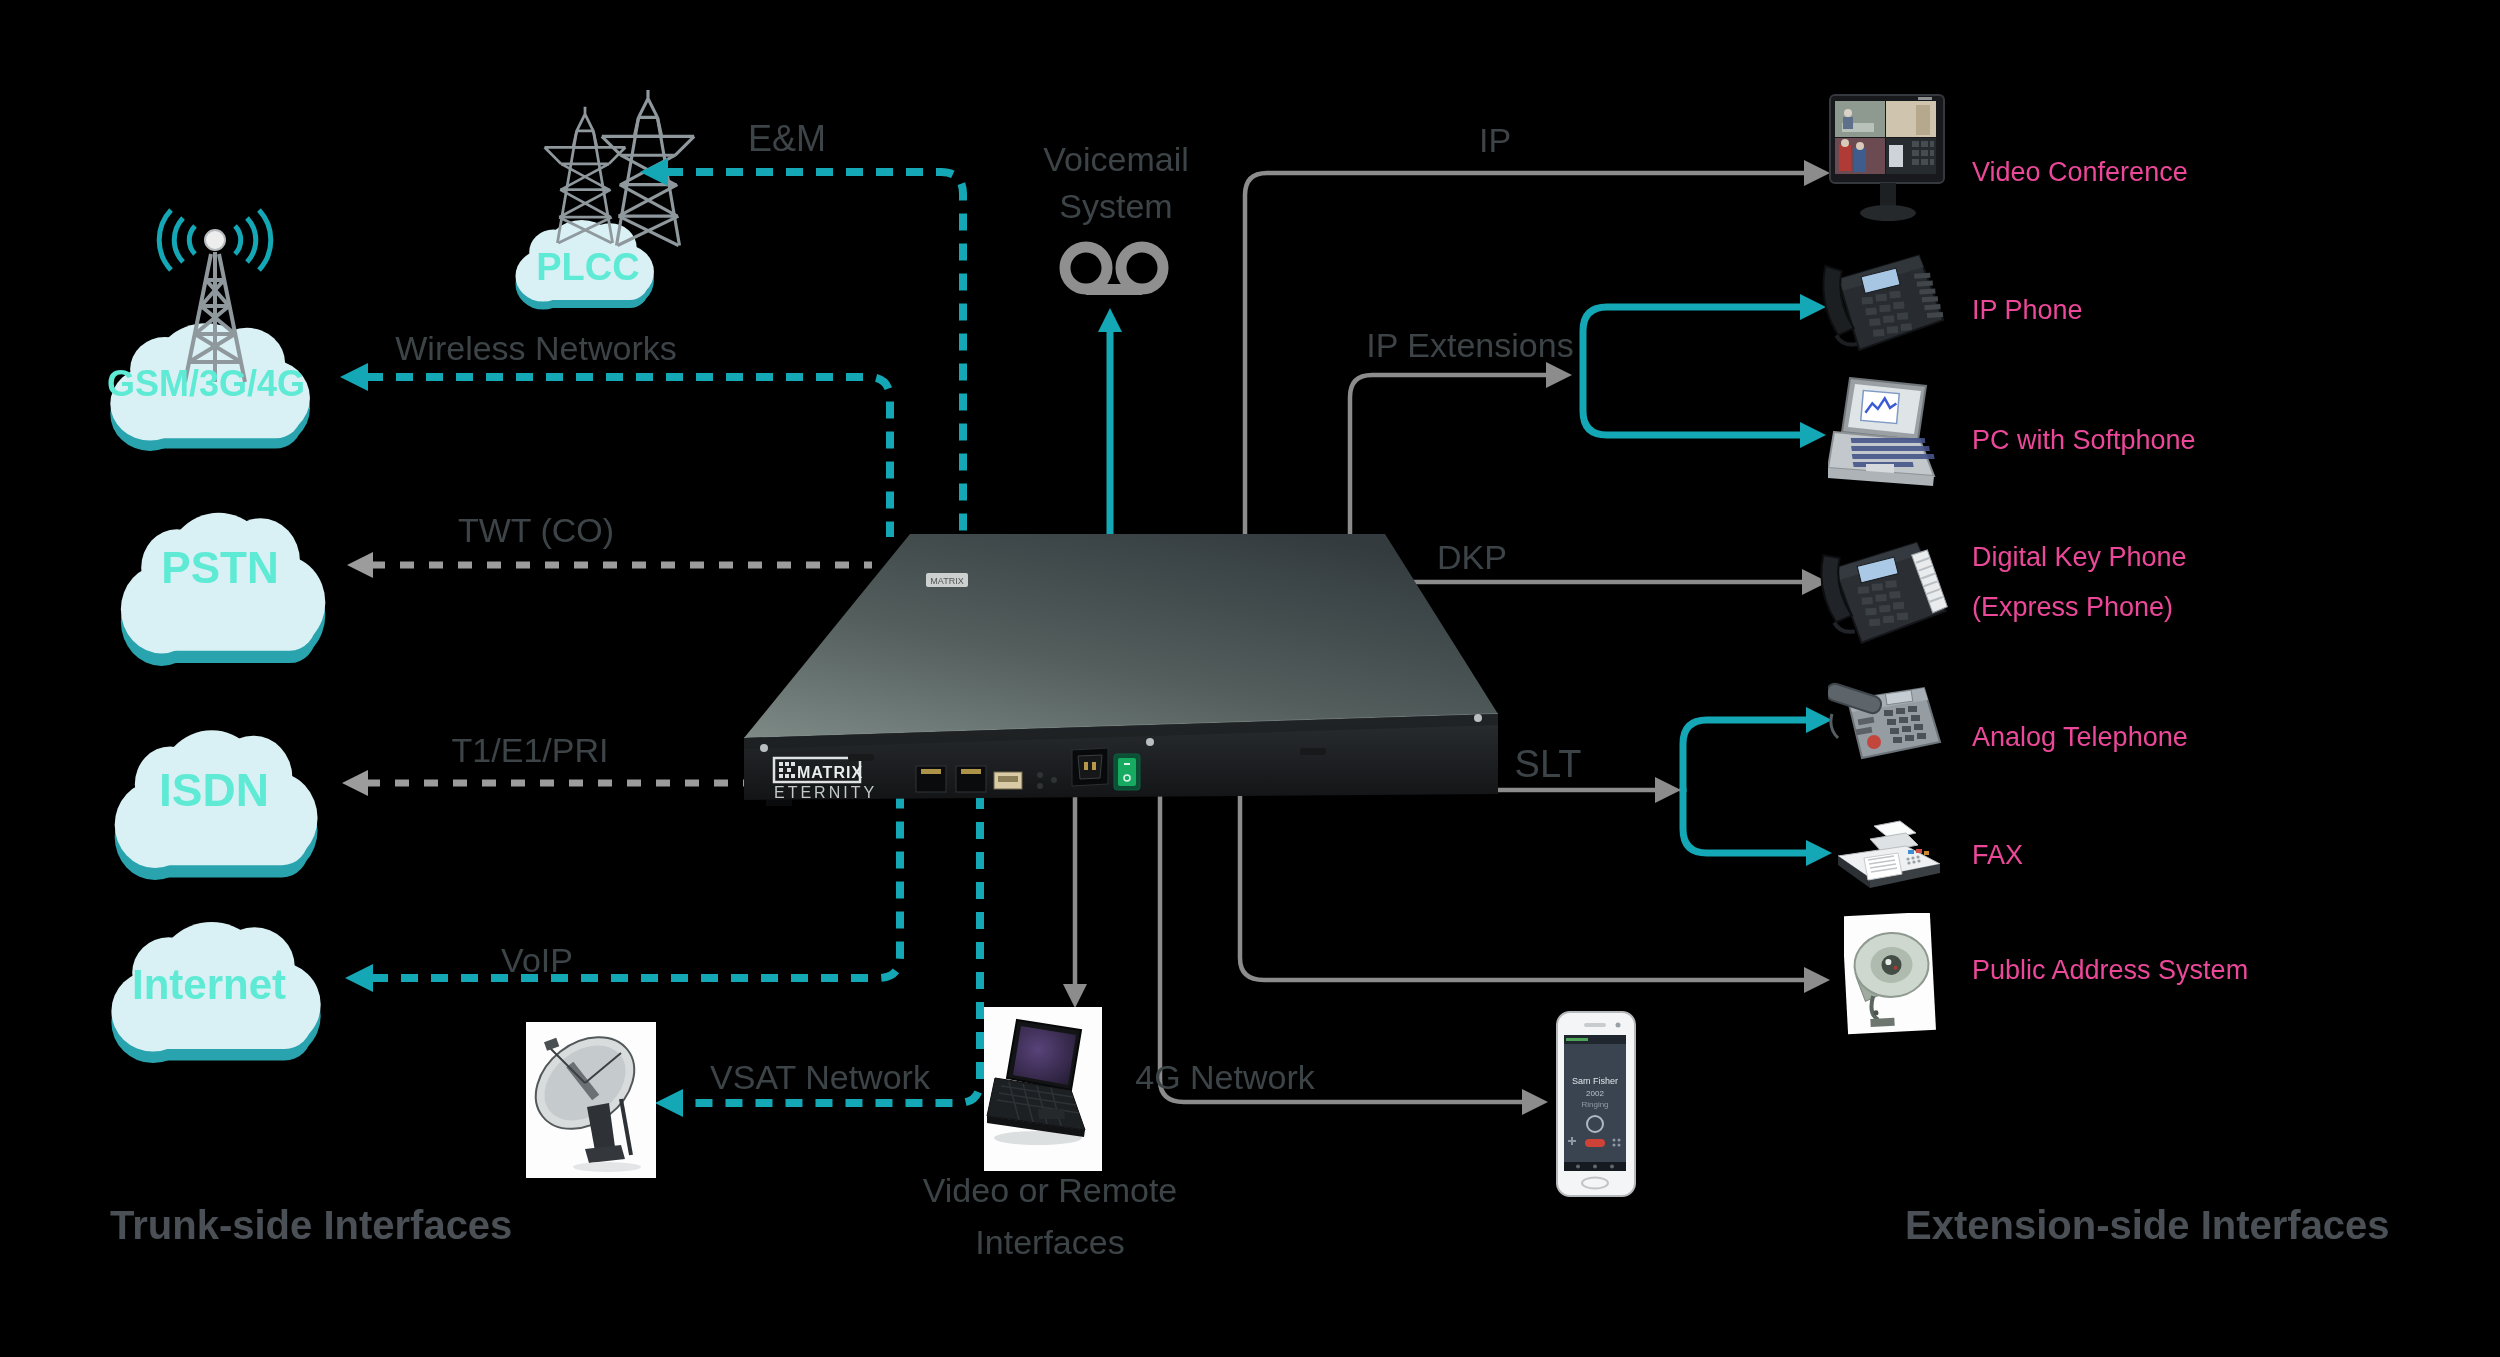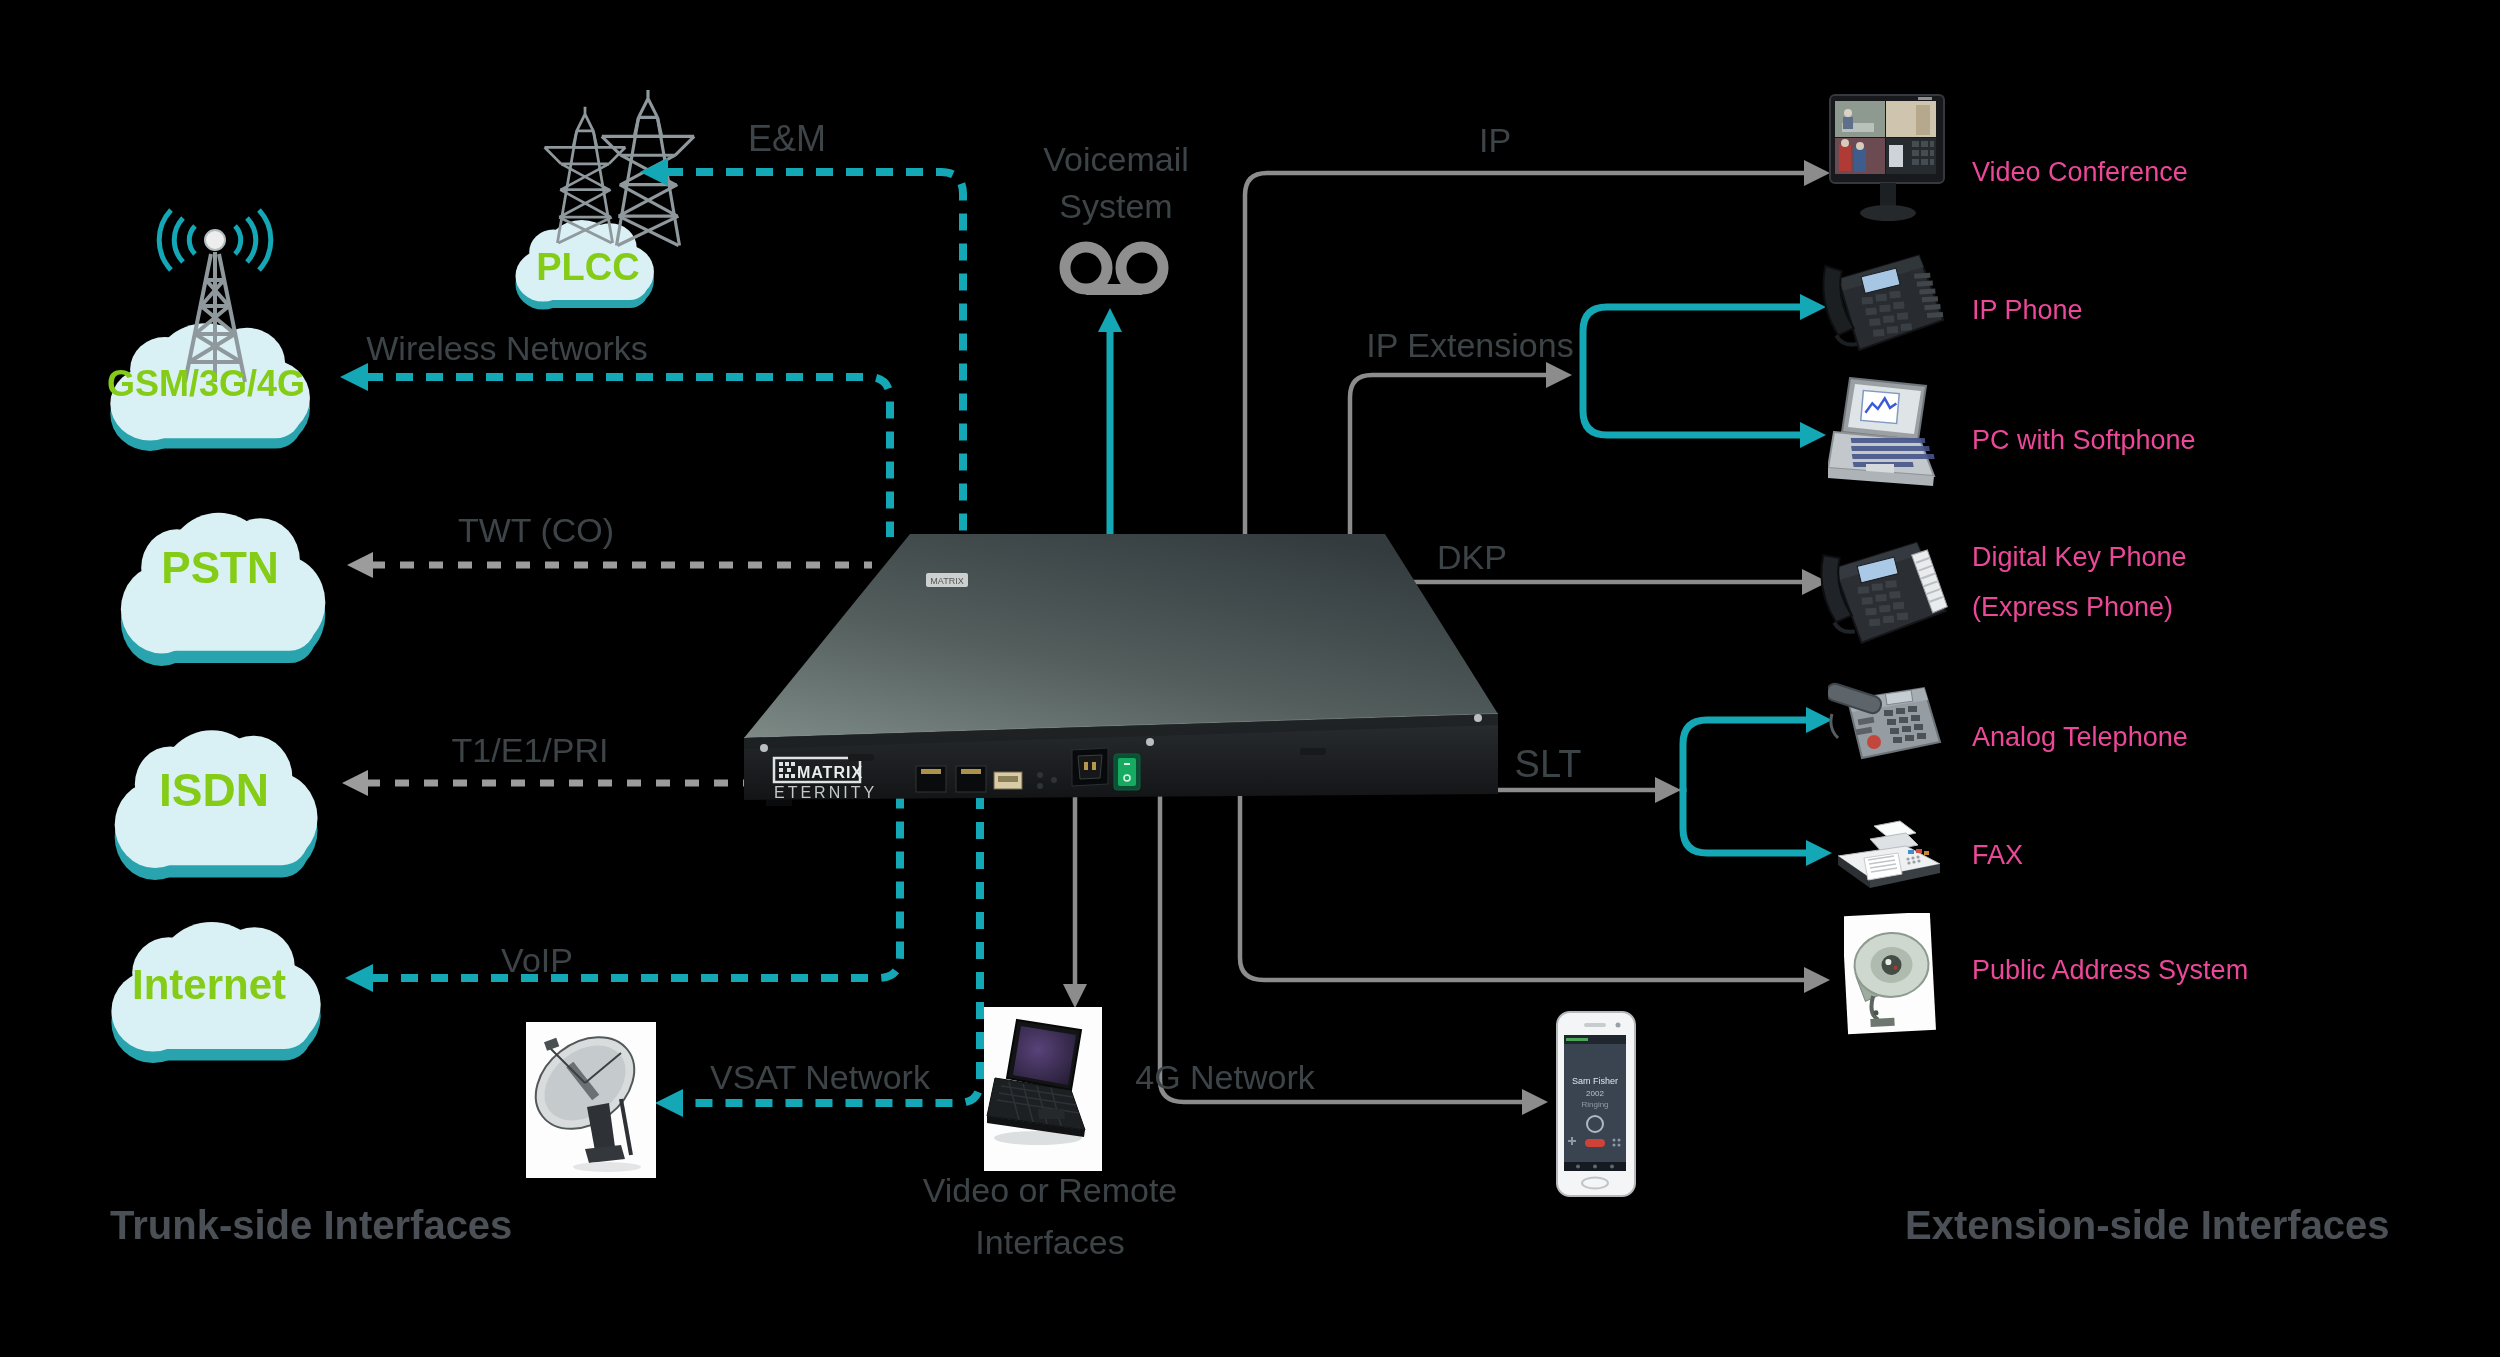--- a/index.html
+++ b/index.html
@@ -3,21 +3,21 @@
 <meta charset="utf-8">
 <style>
   html,body{margin:0;padding:0;background:#000;}
   #canvas{position:relative;width:2500px;height:1357px;background:#000;overflow:hidden;
           font-family:"Liberation Sans",sans-serif;}
   svg{position:absolute;left:0;top:0;}
   .icon-svg{position:absolute;}
   .lbl{position:absolute;white-space:nowrap;color:#3d4448;font-size:34px;transform:translate(-50%,-50%);}
   .lbl.big{font-size:36px;}
   .lbl.slt{font-size:38px;text-align:right;}
-  .cloud-lbl{position:absolute;white-space:nowrap;color:#84cc16;font-weight:bold;transform:translate(-50%,-50%);}
+  .cloud-lbl{position:absolute;white-space:nowrap;color:#5eead4;font-weight:bold;transform:translate(-50%,-50%);}
   .dev-lbl{position:absolute;white-space:nowrap;color:#ec4899;font-size:27px;transform:translateY(-50%);}
   .hdr{position:absolute;white-space:nowrap;color:#4a5055;font-size:40px;font-weight:bold;}
 </style>
 </head>
 <body>
 
 <div id="canvas">
 
   <svg width="2500" height="1357" viewBox="0 0 2500 1357">
     <defs>
@@ -448,21 +448,21 @@
       <path d="M 26,76 L 36,114"></path>
         <path d="M 40,78 L 50,116"></path>
         <path d="M 54,80 L 64,118"></path>
         <path d="M 68,82 L 78,120"></path>
     </g>
     <rect x="44" y="103" width="26" height="10" fill="#26292c" transform="skewX(6)"></rect>
     <path d="M 4,110 L 102,124 L 101,131 L 4,117 Z" fill="#101214"></path>
   </svg>
 
   <div class="lbl big" style="left:787px;top:139px">E&amp;M</div>
-  <div class="lbl" style="left:507px;top:348px">Wireless Networks</div>
+  <div class="lbl" style="left:536px;top:348px">Wireless Networks</div>
   <div class="lbl" style="left:536px;top:530px">TWT (CO)</div>
   <div class="lbl" style="left:530px;top:750px">T1/E1/PRI</div>
   <div class="lbl" style="left:537px;top:960px">VoIP</div>
   <div class="lbl" style="left:820px;top:1077px">VSAT Network</div>
 
   <div class="cloud-lbl" style="left:588px;top:267px;font-size:38px">PLCC</div>
   <div class="cloud-lbl" style="left:206px;top:384px;font-size:36px">GSM/3G/4G</div>
   <div class="cloud-lbl" style="left:220px;top:568px;font-size:44px">PSTN</div>
   <div class="cloud-lbl" style="left:214px;top:790px;font-size:46px">ISDN</div>
   <div class="cloud-lbl" style="left:209px;top:985px;font-size:42px">Internet</div>

